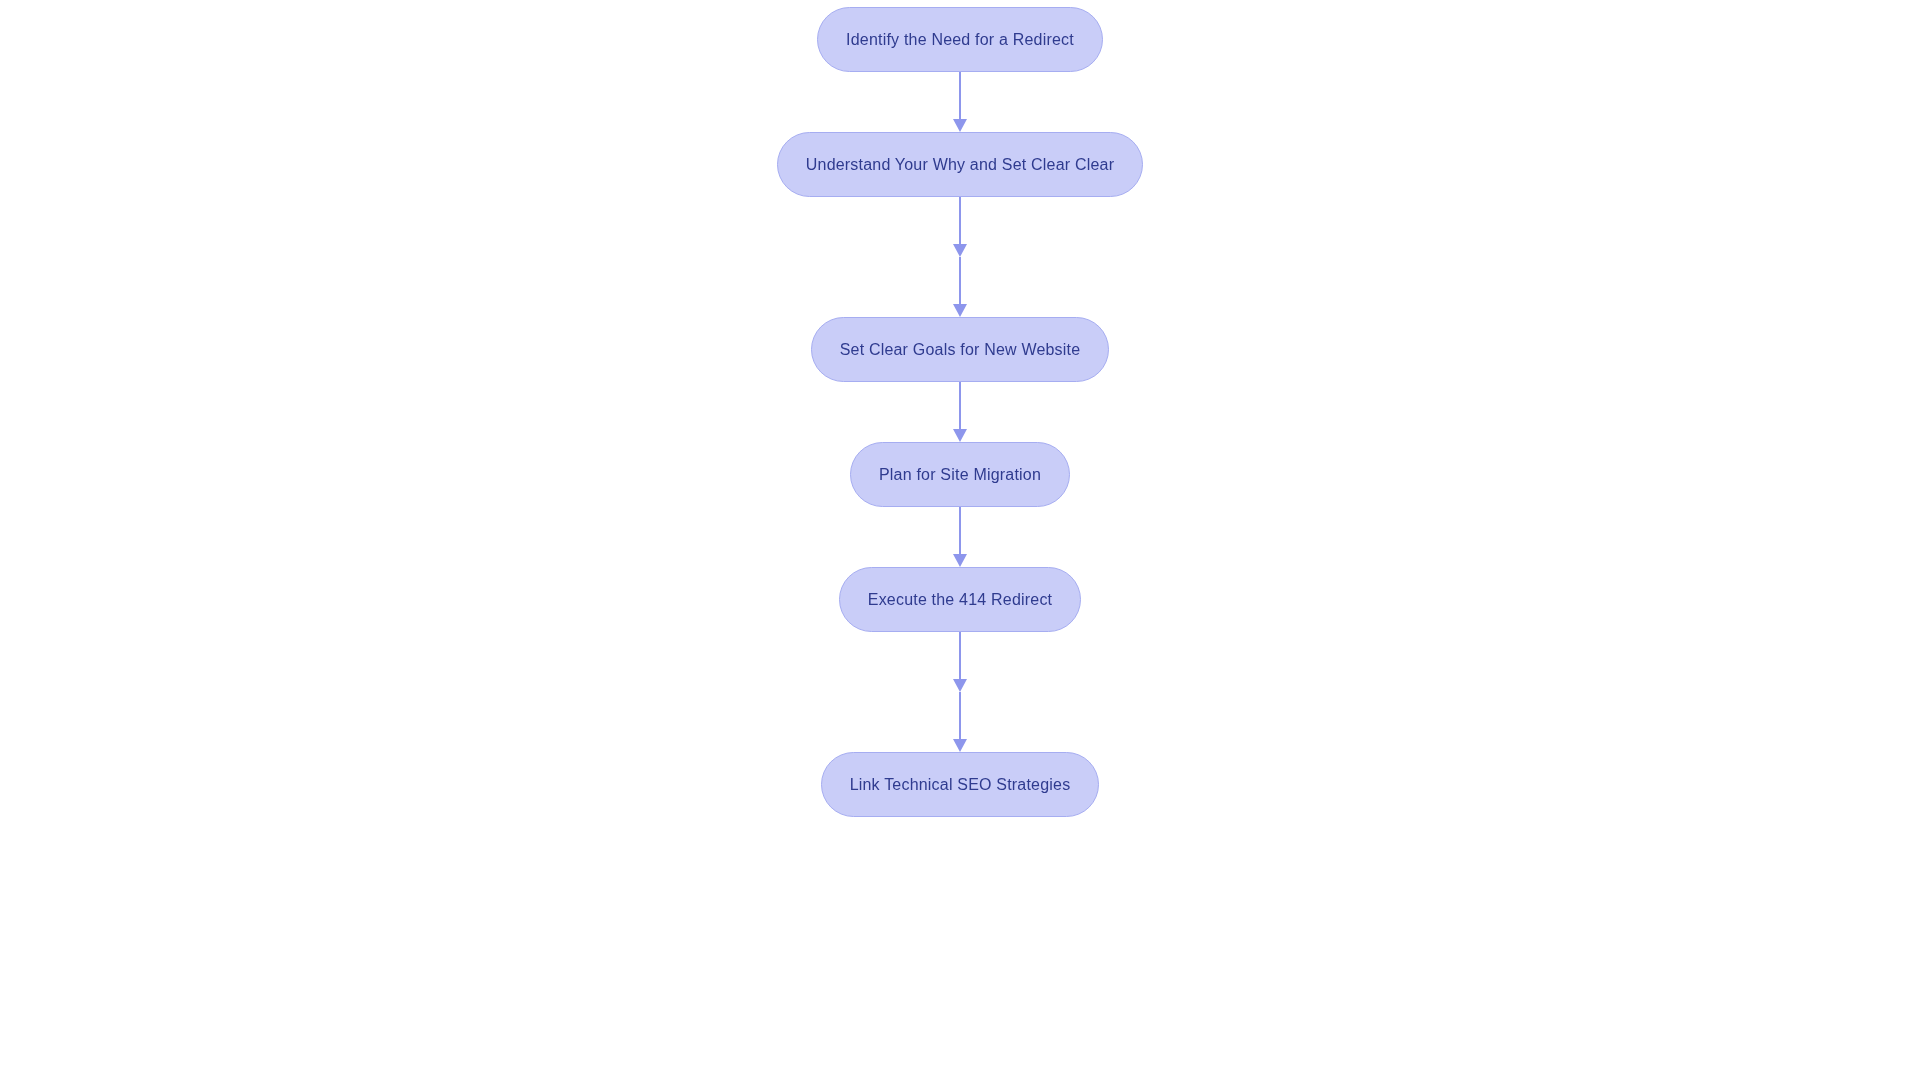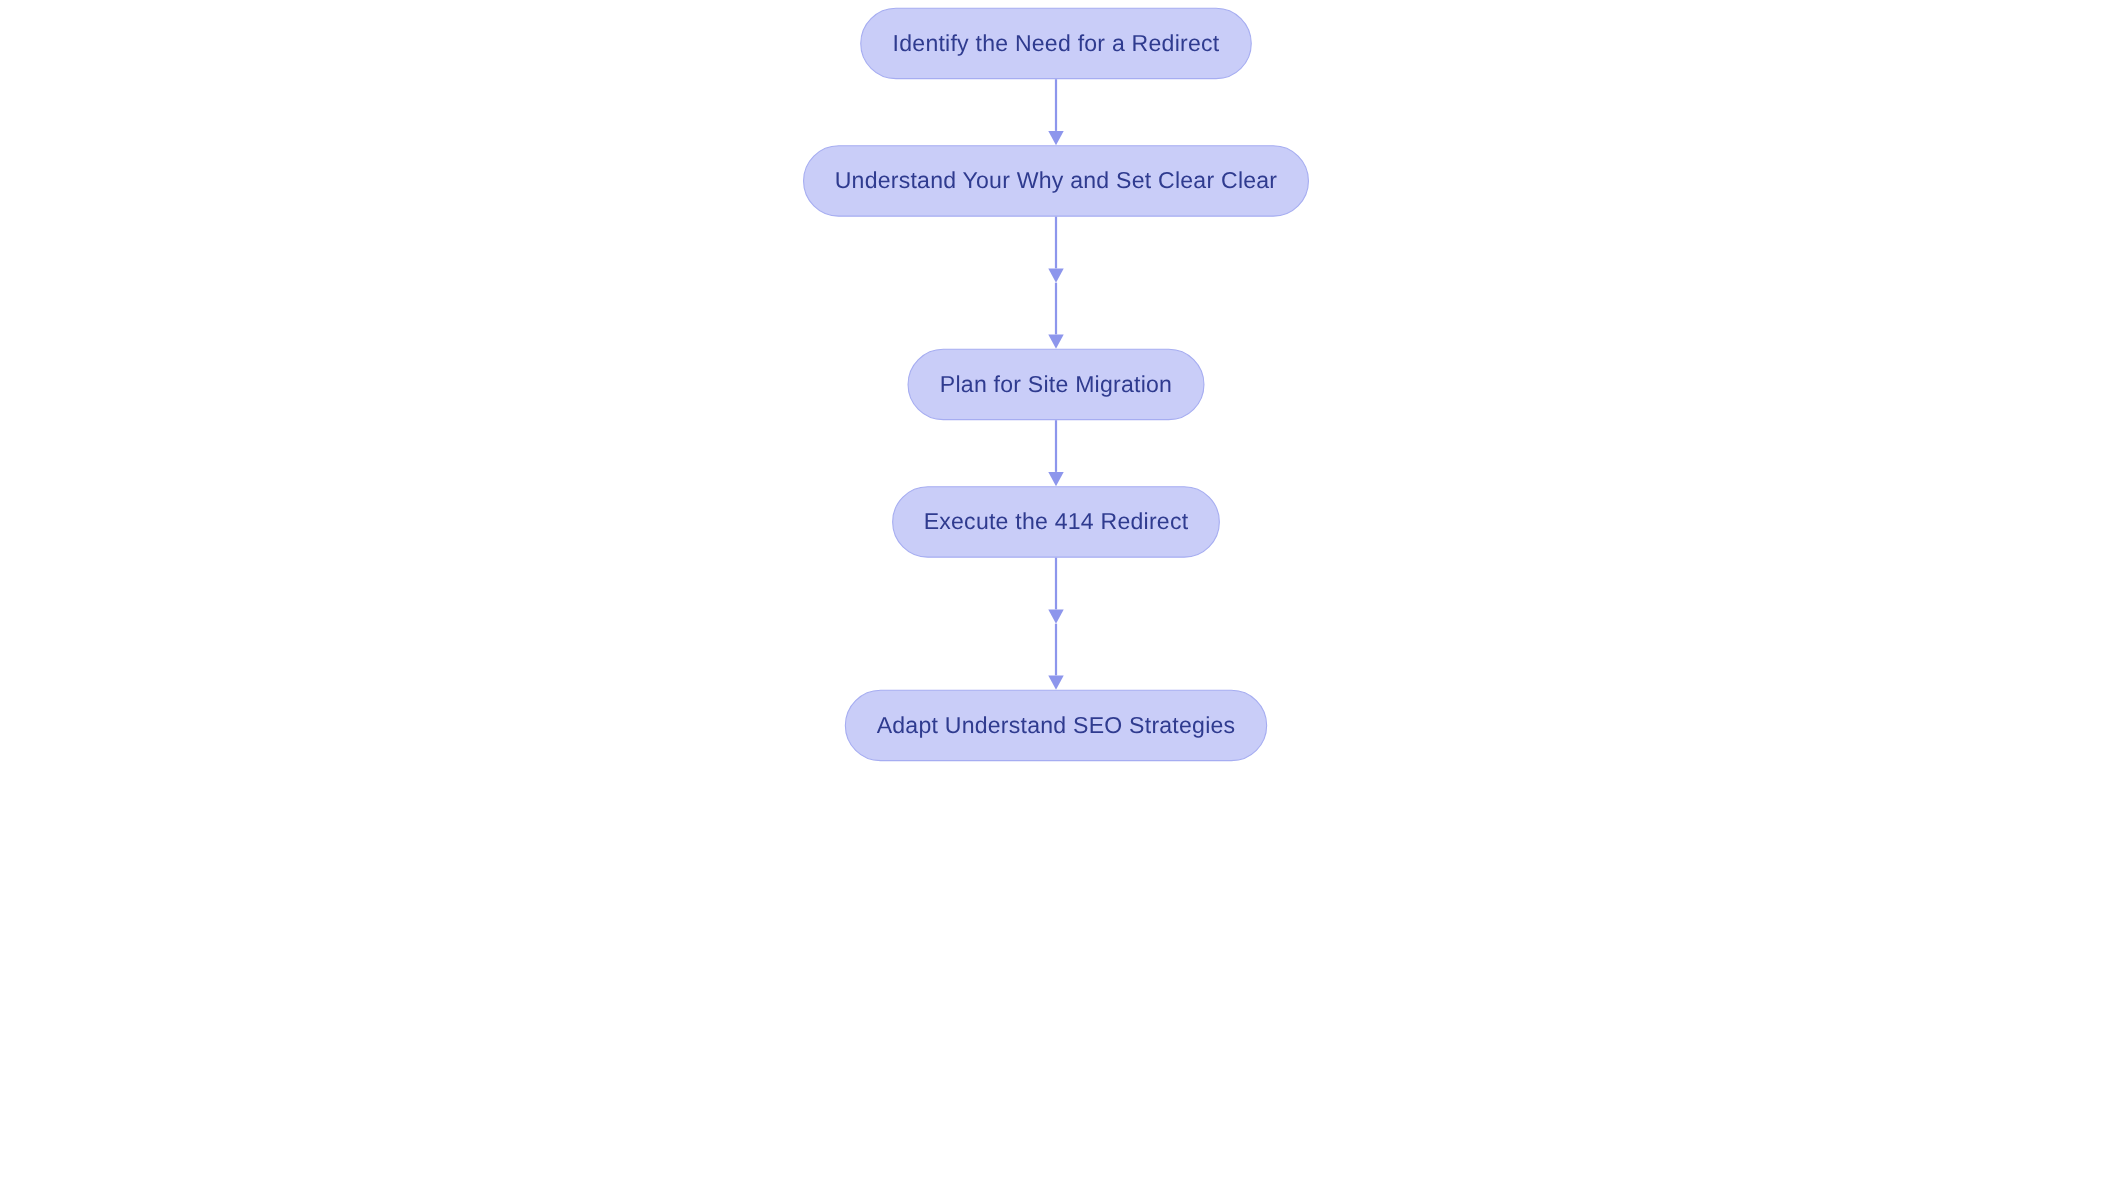--- a/index.html
+++ b/index.html
@@ -35,21 +35,21 @@
     border-radius: 33px;
     background: var(--node-fill);
     border: 1.5px solid var(--node-border);
     display: inline-flex;
     align-items: center;
     justify-content: center;
     padding: 0 28px;
   }
   .node-label {
     color: var(--node-text);
-    font-size: 21px;
+    font-size: 16px;
     letter-spacing: 0.2px;
     white-space: nowrap;
   }
   .arrow {
     height: 60px;
     display: flex;
     flex-direction: column;
     align-items: center;
   }
   .arrow-line {
@@ -91,20 +91,29 @@
       </div>
     </div>
 
     <div class="flow-item">
       <div class="arrow">
         <div class="arrow-line"></div>
         <div class="arrow-head"></div>
       </div>
     </div>
 
+    <div class="flow-item">
+      <div class="node">
+        <span class="node-label">Set Clear Goals for New Website</span>
+      </div>
+      <div class="arrow">
+        <div class="arrow-line"></div>
+        <div class="arrow-head"></div>
+      </div>
+    </div>
 
     <div class="flow-item">
       <div class="node">
         <span class="node-label">Plan for Site Migration</span>
       </div>
       <div class="arrow">
         <div class="arrow-line"></div>
         <div class="arrow-head"></div>
       </div>
     </div>
@@ -121,21 +130,21 @@
 
     <div class="flow-item">
       <div class="arrow">
         <div class="arrow-line"></div>
         <div class="arrow-head"></div>
       </div>
     </div>
 
     <div class="flow-item">
       <div class="node">
-        <span class="node-label">Adapt Understand SEO Strategies</span>
+        <span class="node-label">Link Technical SEO Strategies</span>
       </div>
       <div class="arrow">
         <div class="arrow-line"></div>
         <div class="arrow-head"></div>
       </div>
     </div>
 
   </main>
 
 </body></html>

